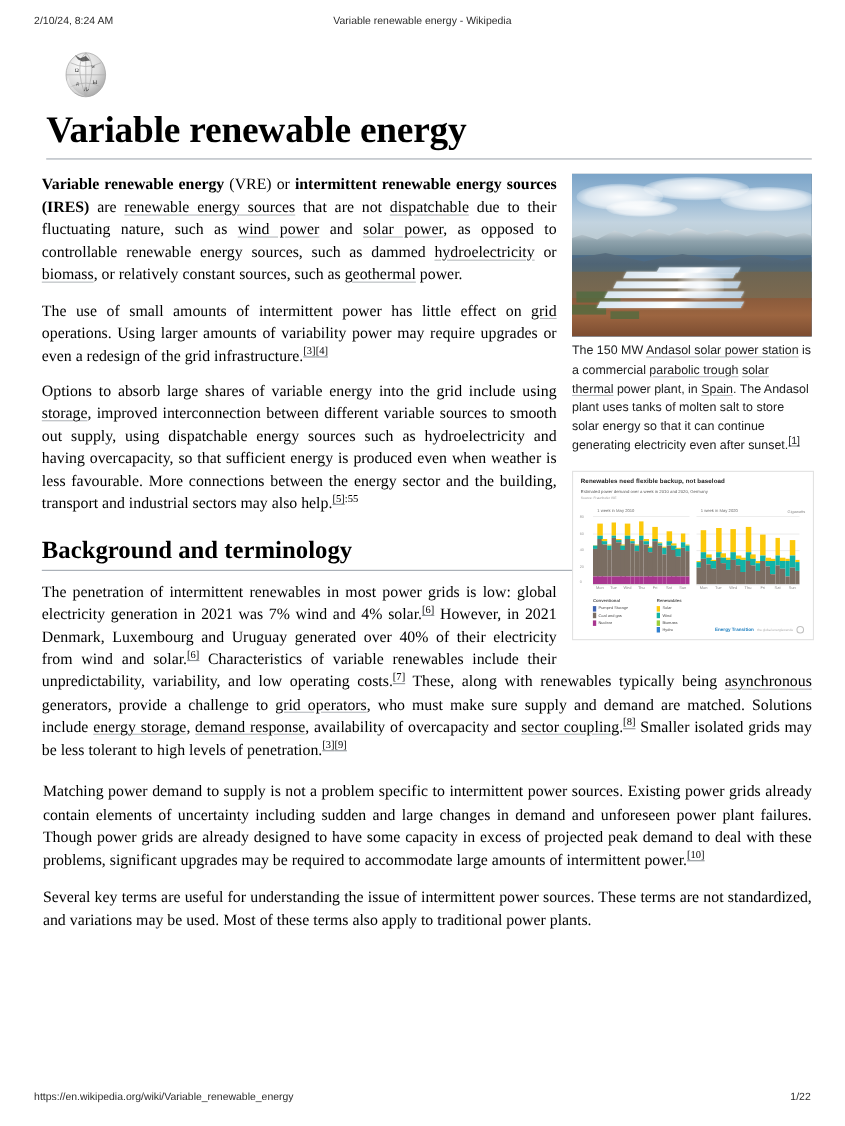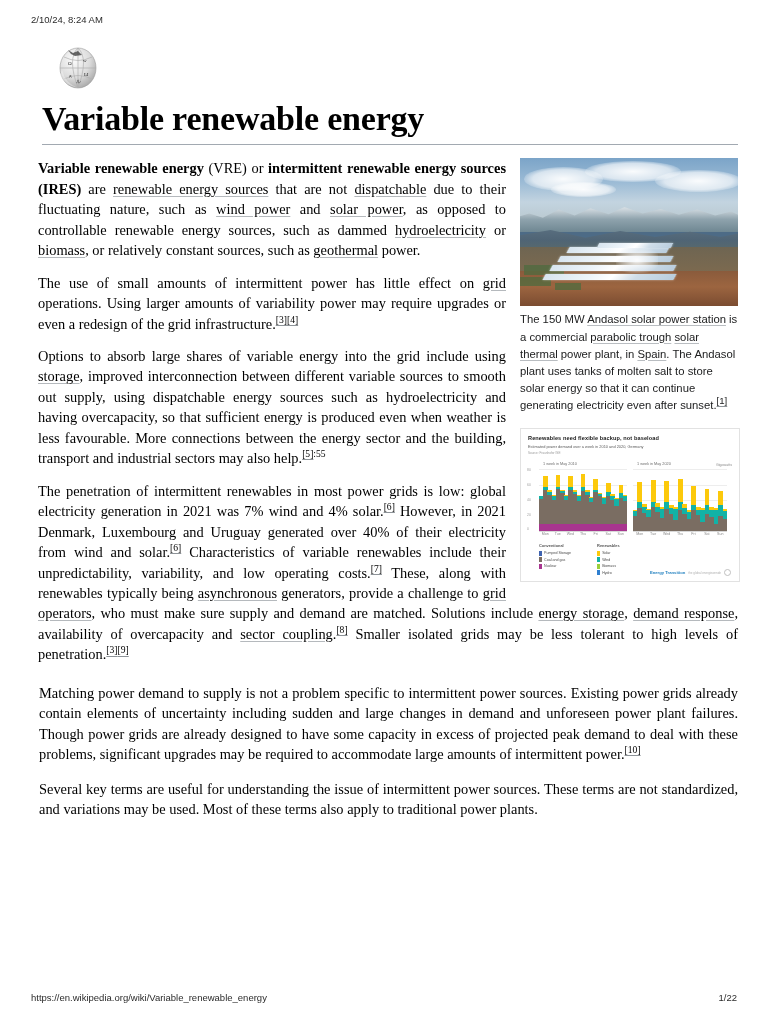--- a/index.html
+++ b/index.html
@@ -290,20 +290,21 @@
   .ch-brand-sub { font-size: 3px; color: #b0b0b0; }
   .ch-cc {
     width: 5px; height: 5px; border: 0.5px solid #c0c0c0; border-radius: 50%;
   }
 </style>
 </head>
 <body>
 
 <div class="print-head">
   <span class="ph-date">2/10/24, 8:24 AM</span>
+  <span class="ph-title">Variable renewable energy - Wikipedia</span>
 </div>
 
 <div class="page">
 
   <div class="brand">
     <div class="globe">
       <svg viewBox="0 0 44 48" width="44" height="48">
         <defs>
           <radialGradient id="gg" cx="38%" cy="30%" r="75%">
             <stop offset="0%" stop-color="#fcfcfc"></stop>
@@ -688,20 +689,21 @@
     </div>
 
     <div class="col-text">
 
       <p><b>Variable renewable energy</b><span> (VRE) or </span><b>intermittent renewable energy sources (IRES)</b><span> are </span><span class="lk">renewable energy sources</span><span> that are not </span><span class="lk">dispatchable</span><span> due to their fluctuating nature, such as </span><span class="lk">wind power</span><span> and </span><span class="lk">solar power</span><span>, as opposed to controllable renewable energy sources, such as dammed </span><span class="lk">hydroelectricity</span><span> or </span><span class="lk">biomass</span><span>, or relatively constant sources, such as </span><span class="lk">geothermal</span><span> power.</span></p>
 
       <p><span>The use of small amounts of intermittent power has little effect on </span><span class="lk">grid</span><span> operations. Using larger amounts of variability power may require upgrades or even a redesign of the grid infrastructure.</span><sup class="ref"><span class="lk">[3]</span><span class="lk">[4]</span></sup></p>
 
       <p><span>Options to absorb large shares of variable energy into the grid include using </span><span class="lk">storage</span><span>, improved interconnection between different variable sources to smooth out supply, using dispatchable energy sources such as hydroelectricity and having overcapacity, so that sufficient energy is produced even when weather is less favourable. More connections between the energy sector and the building, transport and industrial sectors may also help.</span><sup class="ref"><span class="lk">[5]</span><span>:55</span></sup></p>
 
+      <h2 class="section">Background and terminology</h2>
 
       <p><span>The penetration of intermittent renewables in most power grids is low: global electricity generation in 2021 was 7% wind and 4% solar.</span><sup class="ref"><span class="lk">[6]</span></sup><span> However, in 2021 Denmark, Luxembourg and Uruguay generated over 40% of their electricity from wind and solar.</span><sup class="ref"><span class="lk">[6]</span></sup><span> Characteristics of variable renewables include their unpredictability, variability, and low operating costs.</span><sup class="ref"><span class="lk">[7]</span></sup><span> These, along with renewables typically being </span><span class="lk">asynchronous</span><span> generators, provide a challenge to </span><span class="lk">grid operators</span><span>, who must make sure supply and demand are matched. Solutions include </span><span class="lk">energy storage</span><span>, </span><span class="lk">demand response</span><span>, availability of overcapacity and </span><span class="lk">sector coupling</span><span>.</span><sup class="ref"><span class="lk">[8]</span></sup><span> Smaller isolated grids may be less tolerant to high levels of penetration.</span><sup class="ref"><span class="lk">[3]</span><span class="lk">[9]</span></sup></p>
     </div>
 
     <div class="full-text">
       <p><span>Matching power demand to supply is not a problem specific to intermittent power sources. Existing power grids already contain elements of uncertainty including sudden and large changes in demand and unforeseen power plant failures. Though power grids are already designed to have some capacity in excess of projected peak demand to deal with these problems, significant upgrades may be required to accommodate large amounts of intermittent power.</span><sup class="ref"><span class="lk">[10]</span></sup></p>
       <p>Several key terms are useful for understanding the issue of intermittent power sources. These terms are not standardized, and variations may be used. Most of these terms also apply to traditional power plants.</p>
     </div>
 
   </div>

